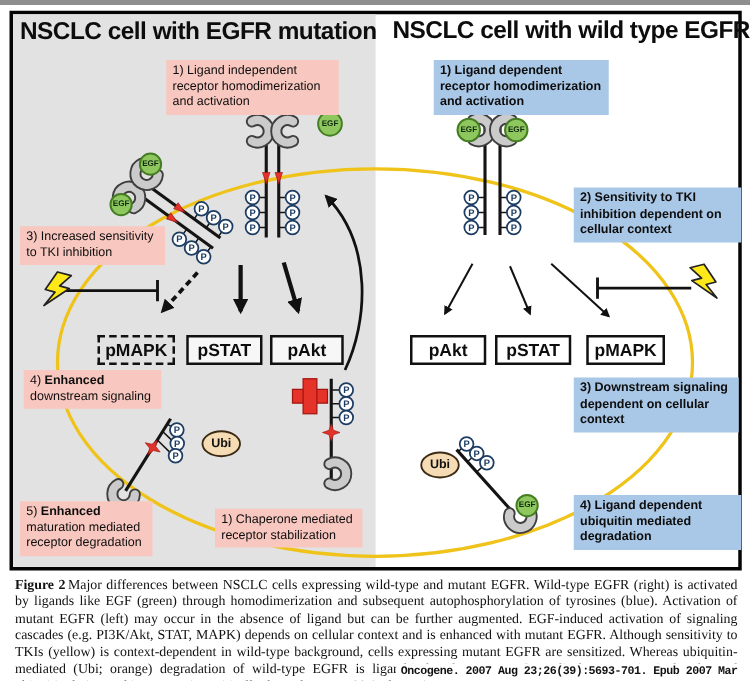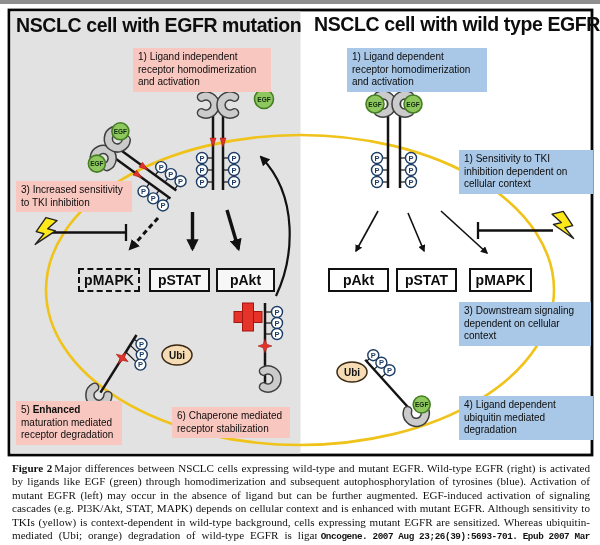--- a/index.html
+++ b/index.html
@@ -4,21 +4,21 @@
 <style>
   html,body{margin:0;padding:0;}
   .stage{position:relative;width:600px;height:545px;background:#ffffff;overflow:hidden;
          font-family:"Liberation Sans",sans-serif;}
   .topbar{position:absolute;left:0;top:0;width:600px;height:4px;background:#8f8f8f;}
   svg.diagram{position:absolute;left:0;top:0;z-index:1;}
   .ovl{position:absolute;z-index:2;color:#0d0d0d;}
   .title{font-weight:bold;font-size:19.5px;letter-spacing:-0.4px;white-space:nowrap;}
   .note{font-size:10px;line-height:1.26;padding:3px 5px;}
   .pink{background:#f8c7bf;}
-  .blue{background:#a9c7e6;}
+  .blue{background:#a9c7e6;font-weight:bold;}
   .pbox{height:20px;line-height:20px;text-align:center;font-weight:bold;font-size:14px;
         border:2px solid #111;background:#f7f7f7;}
   .pbox.dashed{border:2px dashed #111;background:transparent;}
   .caption{font-family:"Liberation Serif",serif;font-size:11.1px;line-height:1.21;
            text-align:justify;color:#111;}
   .caption b{margin-right:2px;}
   .cite{position:absolute;right:0px;bottom:1px;font-family:"Liberation Mono",monospace;
         font-weight:bold;font-size:9.3px;letter-spacing:-0.4px;background:#fff;padding-left:4px;}
   
   .rl{stroke:#141414;stroke-width:2.5;fill:none;}
@@ -303,25 +303,26 @@
       <ellipse rx="15" ry="10"></ellipse>
         <text>Ubi</text>
     </g>
   </svg>
 
   <div class="ovl title" style="left:16px;top:14px;">NSCLC cell with EGFR mutation</div>
   <div class="ovl title" style="left:314px;top:13px;">NSCLC cell with wild type EGFR</div>
 
   <div class="ovl note pink" style="left:133px;top:48px;width:128px;"><span>1) Ligand independent receptor homodimerization and activation</span></div>
   <div class="ovl note pink" style="left:16px;top:181px;width:106px;"><span>3) Increased sensitivity to TKI inhibition</span></div>
+  <div class="ovl note pink" style="left:19px;top:296px;width:100px;"><span>4) </span><b>Enhanced</b> <span>downstream signaling</span></div>
   <div class="ovl note pink" style="left:16px;top:401px;width:96px;"><span>5) </span><b>Enhanced</b> <span>maturation mediated receptor degradation</span></div>
-  <div class="ovl note pink" style="left:172px;top:407px;width:108px;"><span>6) Chaperone mediated receptor stabilization</span></div>
+  <div class="ovl note pink" style="left:172px;top:407px;width:108px;"><span>1) Chaperone mediated receptor stabilization</span></div>
 
   <div class="ovl note blue" style="left:347px;top:48px;width:130px;"><span>1) Ligand dependent receptor homodimerization and activation</span></div>
-  <div class="ovl note blue" style="left:459px;top:150px;width:124px;"><span>1) Sensitivity to TKI inhibition dependent on cellular context</span></div>
+  <div class="ovl note blue" style="left:459px;top:150px;width:124px;"><span>2) Sensitivity to TKI inhibition dependent on cellular context</span></div>
   <div class="ovl note blue" style="left:459px;top:302px;width:122px;"><span>3) Downstream signaling dependent on cellular context</span></div>
   <div class="ovl note blue" style="left:459px;top:396px;width:124px;"><span>4) Ligand dependent ubiquitin mediated degradation</span></div>
 
   <div class="ovl pbox dashed" style="left:78px;top:268px;width:58px;">pMAPK</div>
   <div class="ovl pbox" style="left:149px;top:268px;width:57px;">pSTAT</div>
   <div class="ovl pbox" style="left:216px;top:268px;width:55px;">pAkt</div>
   <div class="ovl pbox" style="left:328px;top:268px;width:57px;background:#fff;">pAkt</div>
   <div class="ovl pbox" style="left:396px;top:268px;width:57px;background:#fff;">pSTAT</div>
   <div class="ovl pbox" style="left:469px;top:268px;width:59px;background:#fff;">pMAPK</div>
 

